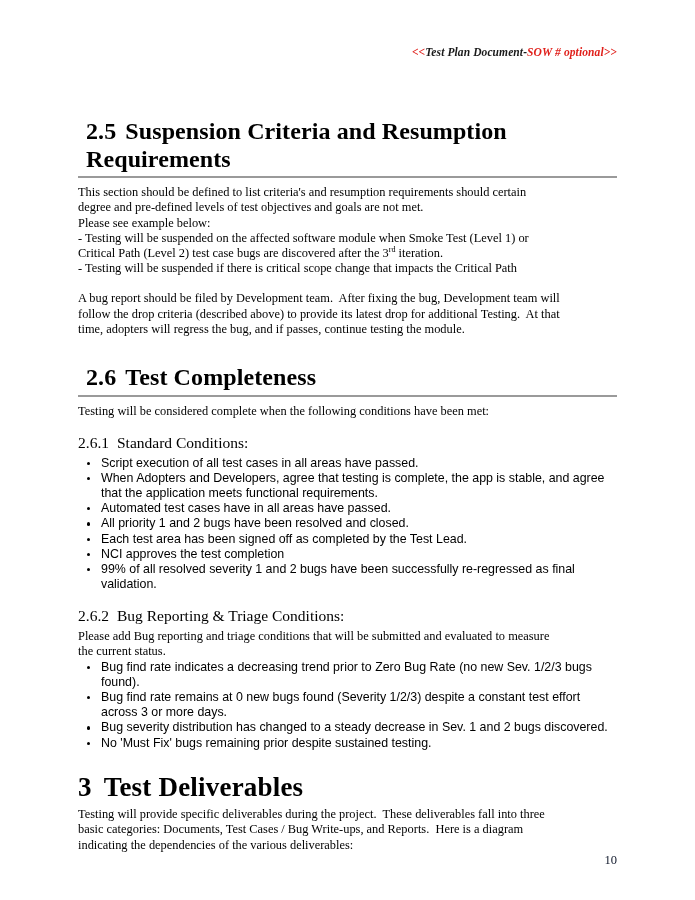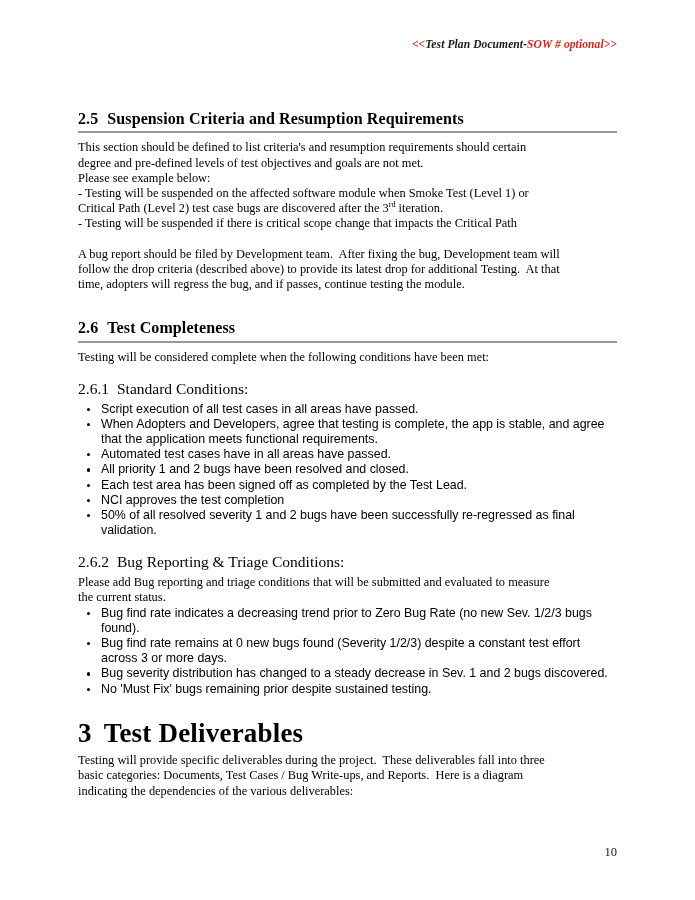--- a/index.html
+++ b/index.html
@@ -11,21 +11,21 @@
     width: 695px;
     height: 900px;
     position: relative;
     font-family: "Liberation Sans", sans-serif;
     color: #000000;
     overflow: hidden;
   }
 
   .page {
     position: absolute;
-    left: 0; top: 0;
+    left: 0; top: 8px;
     width: 695px;
     height: 632px;
     background: #ffffff;
   }
 
   
   .doc-header {
     position: absolute;
     left: 78px;
     top: 38px;
@@ -46,23 +46,23 @@
     position: absolute;
     left: 78px;
     top: 110px;
     width: 539px;
   }
 
   
   h2.sec-heading {
     font-family: "Liberation Serif", serif;
     font-weight: bold;
-    font-size: 16px;
+    font-size: 24px;
     line-height: 1.15;
-    margin: 0 0 3px 0;
+    margin: 0 0 3px 8px;
     padding: 0;
     letter-spacing: 0.1px;
   }
   h2.sec-heading .num { margin-right: 9px; }
 
   .rule {
     border: 0;
     border-top: 2px solid #9a9a9a;
     margin: 0 0 7px 0;
     height: 0;
@@ -187,21 +187,21 @@
       <span class="num">2.6.1</span><span>Standard Conditions:</span>
     </h3>
 
     <ul class="bullets">
       <li>Script execution of all test cases in all areas have passed.</li>
       <li>When Adopters and Developers, agree that testing is complete, the app is stable, and agree that the application meets functional requirements.</li>
       <li>Automated test cases have in all areas have passed.</li>
       <li>All priority 1 and 2 bugs have been resolved and closed.</li>
       <li>Each test area has been signed off as completed by the Test Lead.</li>
       <li>NCI approves the test completion</li>
-      <li>50% of all resolved severity 1 and 2 bugs have been successfully re-regressed as final validation.</li>
+      <li>99% of all resolved severity 1 and 2 bugs have been successfully re-regressed as final validation.</li>
     </ul>
 
     <div class="gap-md"></div>
 
     <h3 class="sub-heading">
       <span class="num">2.6.2</span><span>Bug Reporting &amp; Triage Conditions:</span>
     </h3>
 
     <p class="body">Please add Bug reporting and triage conditions that will be submitted and evaluated to measure
 the current status.</p>

